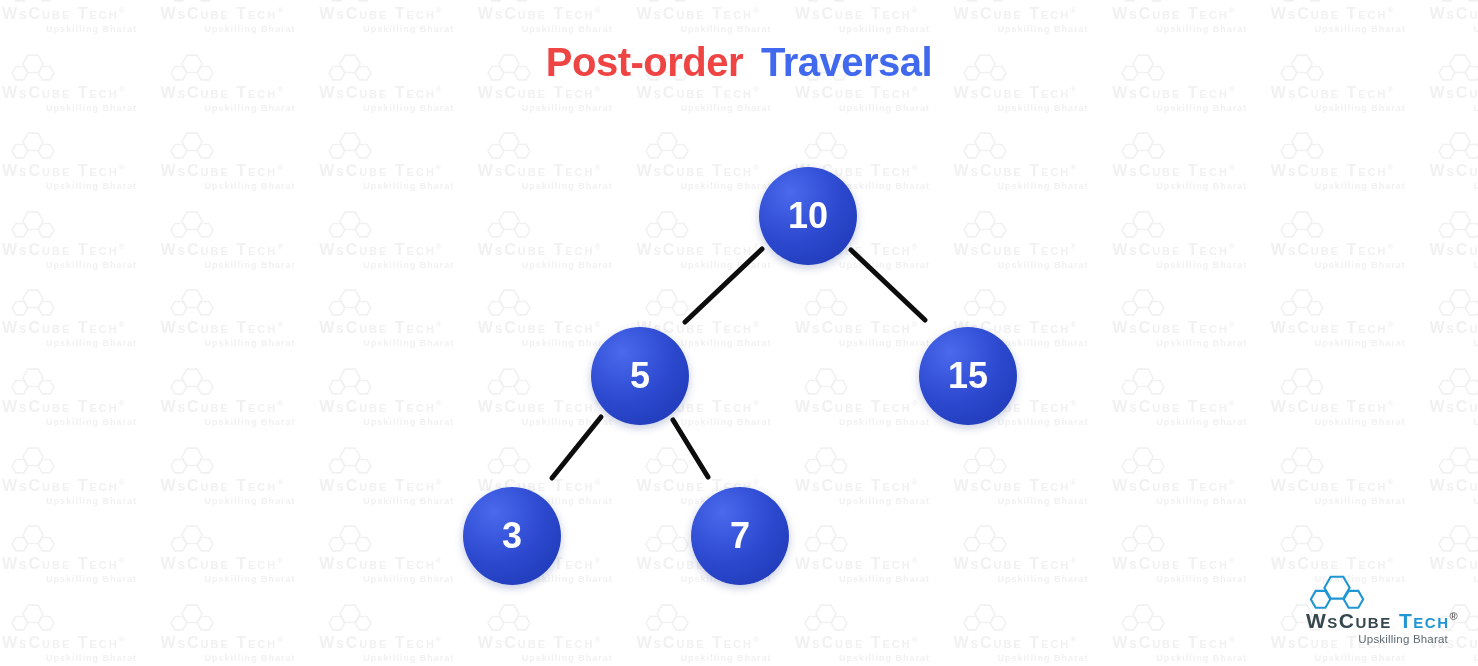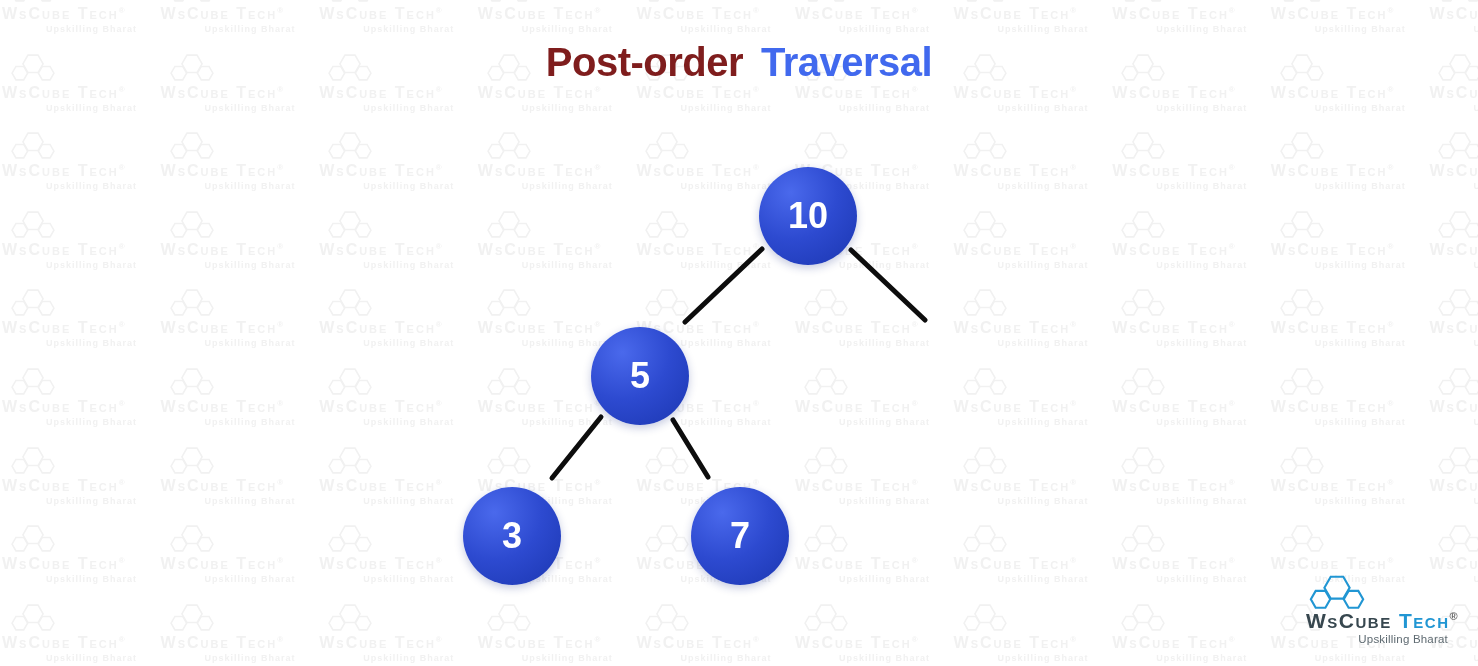--- a/index.html
+++ b/index.html
@@ -20,21 +20,21 @@
   .wm-sub{
     font-size:9px;letter-spacing:1px;margin:2px 0 0 44px;
     font-weight:bold;white-space:nowrap;
   }
 
   
   .title{
     position:absolute;top:40px;left:0;width:100%;margin:0;z-index:3;
     text-align:center;font-size:40px;font-weight:800;letter-spacing:-0.5px;
   }
-  .title .t1{color:#7f1d1d;margin-right:18px;}
+  .title .t1{color:#ef4444;margin-right:18px;}
   .title .t2{color:#4169ee;}
 
   
   #edge-svg{position:absolute;inset:0;width:100%;height:100%;z-index:2;pointer-events:none;}
   #node-layer{position:absolute;inset:0;z-index:3;margin-top:8px;}
   .node{
     position:absolute;border-radius:50%;
     display:flex;align-items:center;justify-content:center;
     color:#ffffff;font-size:36px;font-weight:600;
     background:radial-gradient(circle at 32% 26%, #4a69ec 0%, #2d4ad0 48%, #1b36b0 100%);
@@ -876,20 +876,21 @@
 
   <svg id="edge-svg">
       <line x1="762" y1="249" x2="685" y2="322" stroke="#0d0d0d" stroke-width="5" stroke-linecap="round"></line>
       <line x1="851" y1="250" x2="925" y2="320" stroke="#0d0d0d" stroke-width="5" stroke-linecap="round"></line>
       <line x1="601" y1="417" x2="552" y2="478" stroke="#0d0d0d" stroke-width="5" stroke-linecap="round"></line>
       <line x1="673" y1="420" x2="708" y2="477" stroke="#0d0d0d" stroke-width="5" stroke-linecap="round"></line>
     </svg>
   <div id="node-layer">
       <div class="node" style="left: 759px; top: 159px; height: 98px; width: 98px;">10</div>
       <div class="node" style="left: 591px; top: 319px; height: 98px; width: 98px;">5</div>
+      <div class="node" style="left: 919px; top: 319px; height: 98px; width: 98px;">15</div>
       <div class="node" style="left: 463px; top: 479px; height: 98px; width: 98px;">3</div>
       <div class="node" style="left: 691px; top: 479px; height: 98px; width: 98px;">7</div>
     </div>
 
   <div class="logo">
     <svg class="logo-hex" viewBox="0 0 64 40" width="62" height="39" fill="none" stroke="#2196d3" stroke-width="2.2">
       <polygon points="19,14 25.5,2.75 38.5,2.75 45,14 38.5,25.25 25.5,25.25"></polygon>
       <polygon points="5,26 10,17.35 20,17.35 25,26 20,34.65 10,34.65"></polygon>
       <polygon points="39,26 44,17.35 54,17.35 59,26 54,34.65 44,34.65"></polygon>
     </svg>

